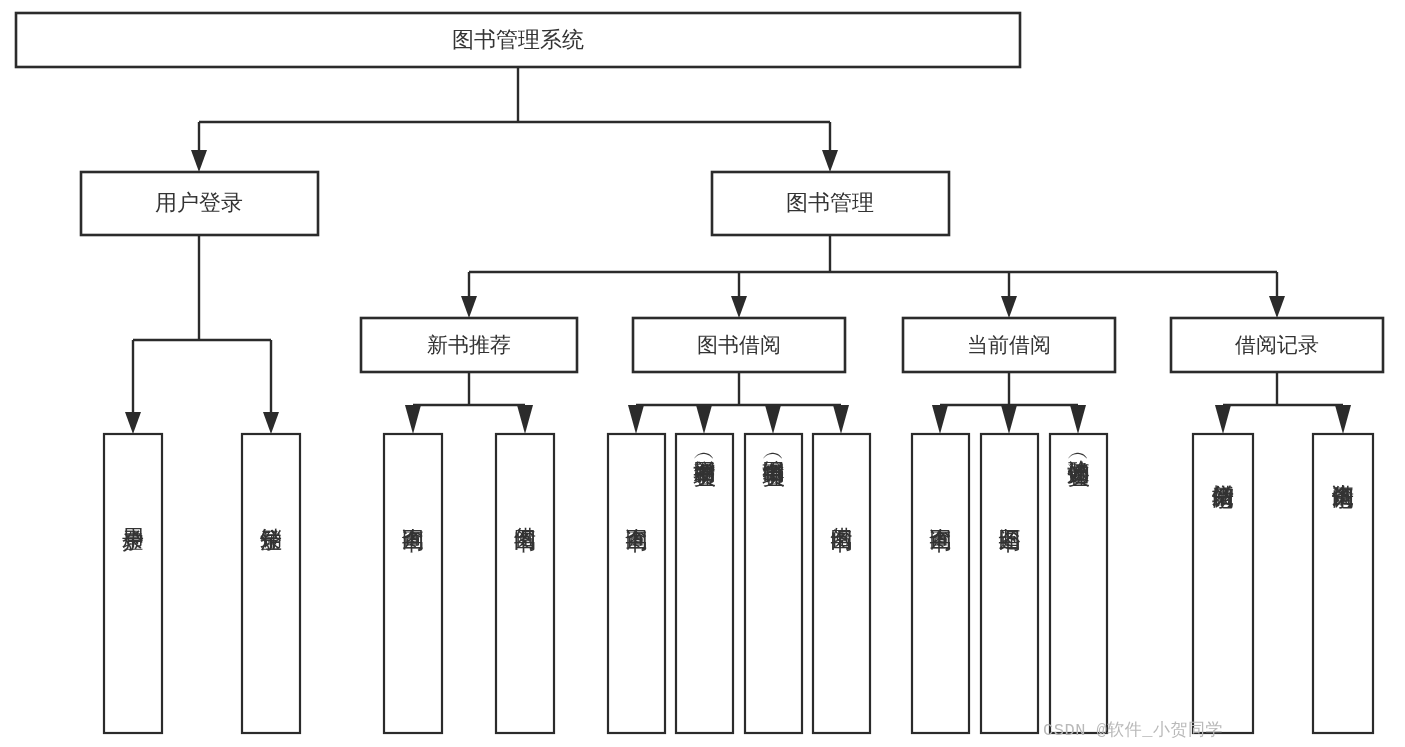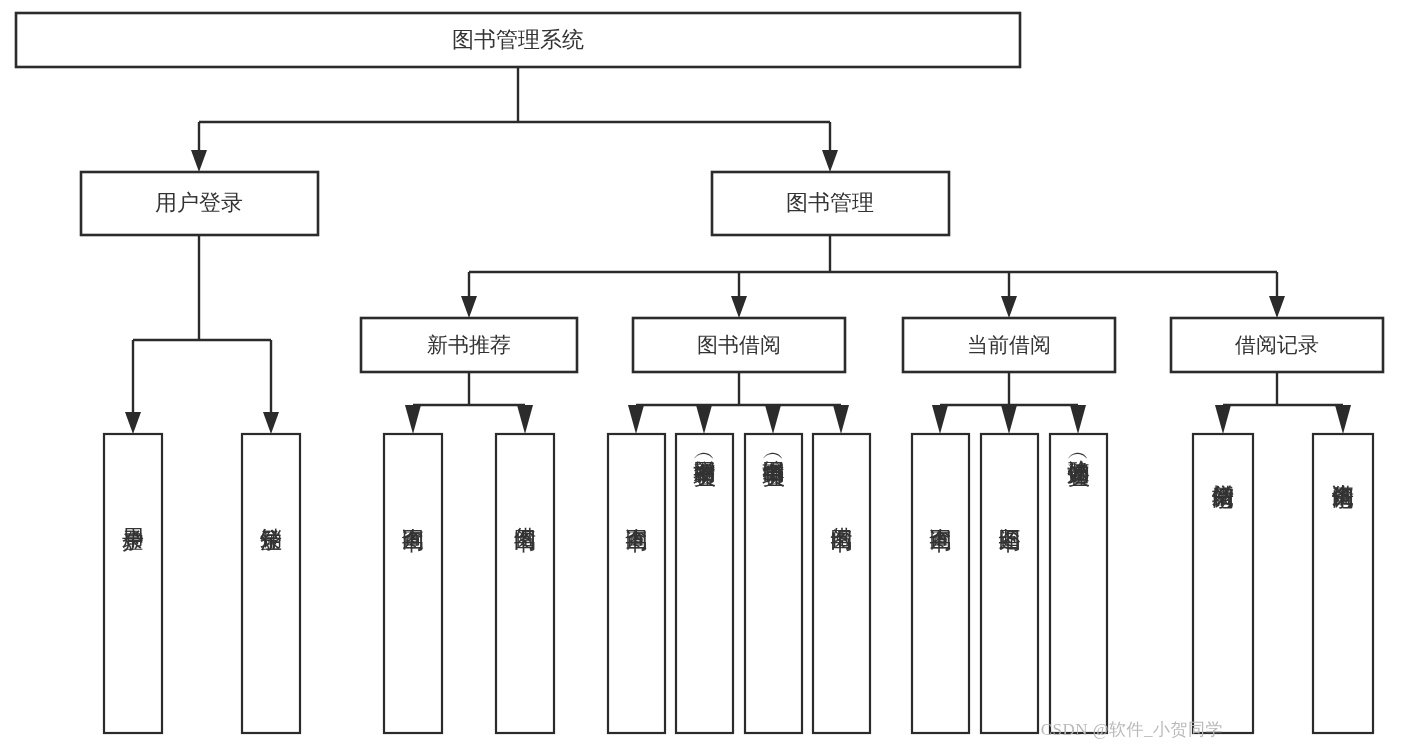--- a/index.html
+++ b/index.html
@@ -72,21 +72,21 @@
     font-size: 22px;
     line-height: 1.18;
     color: #333333;
     letter-spacing: 1px;
     white-space: nowrap;
   }
   .watermark {
     position: absolute;
     right: 10px;
     bottom: 6px;
-    font-family: Liberation Serif, serif;
+    font-family: Liberation Mono, monospace;
     font-size: 17px;
     color: #b9b9b9;
     letter-spacing: 0.5px;
     user-select: none;
   }
 </style>
 </head>
 <body>
 
 <div id="diagram-root">

